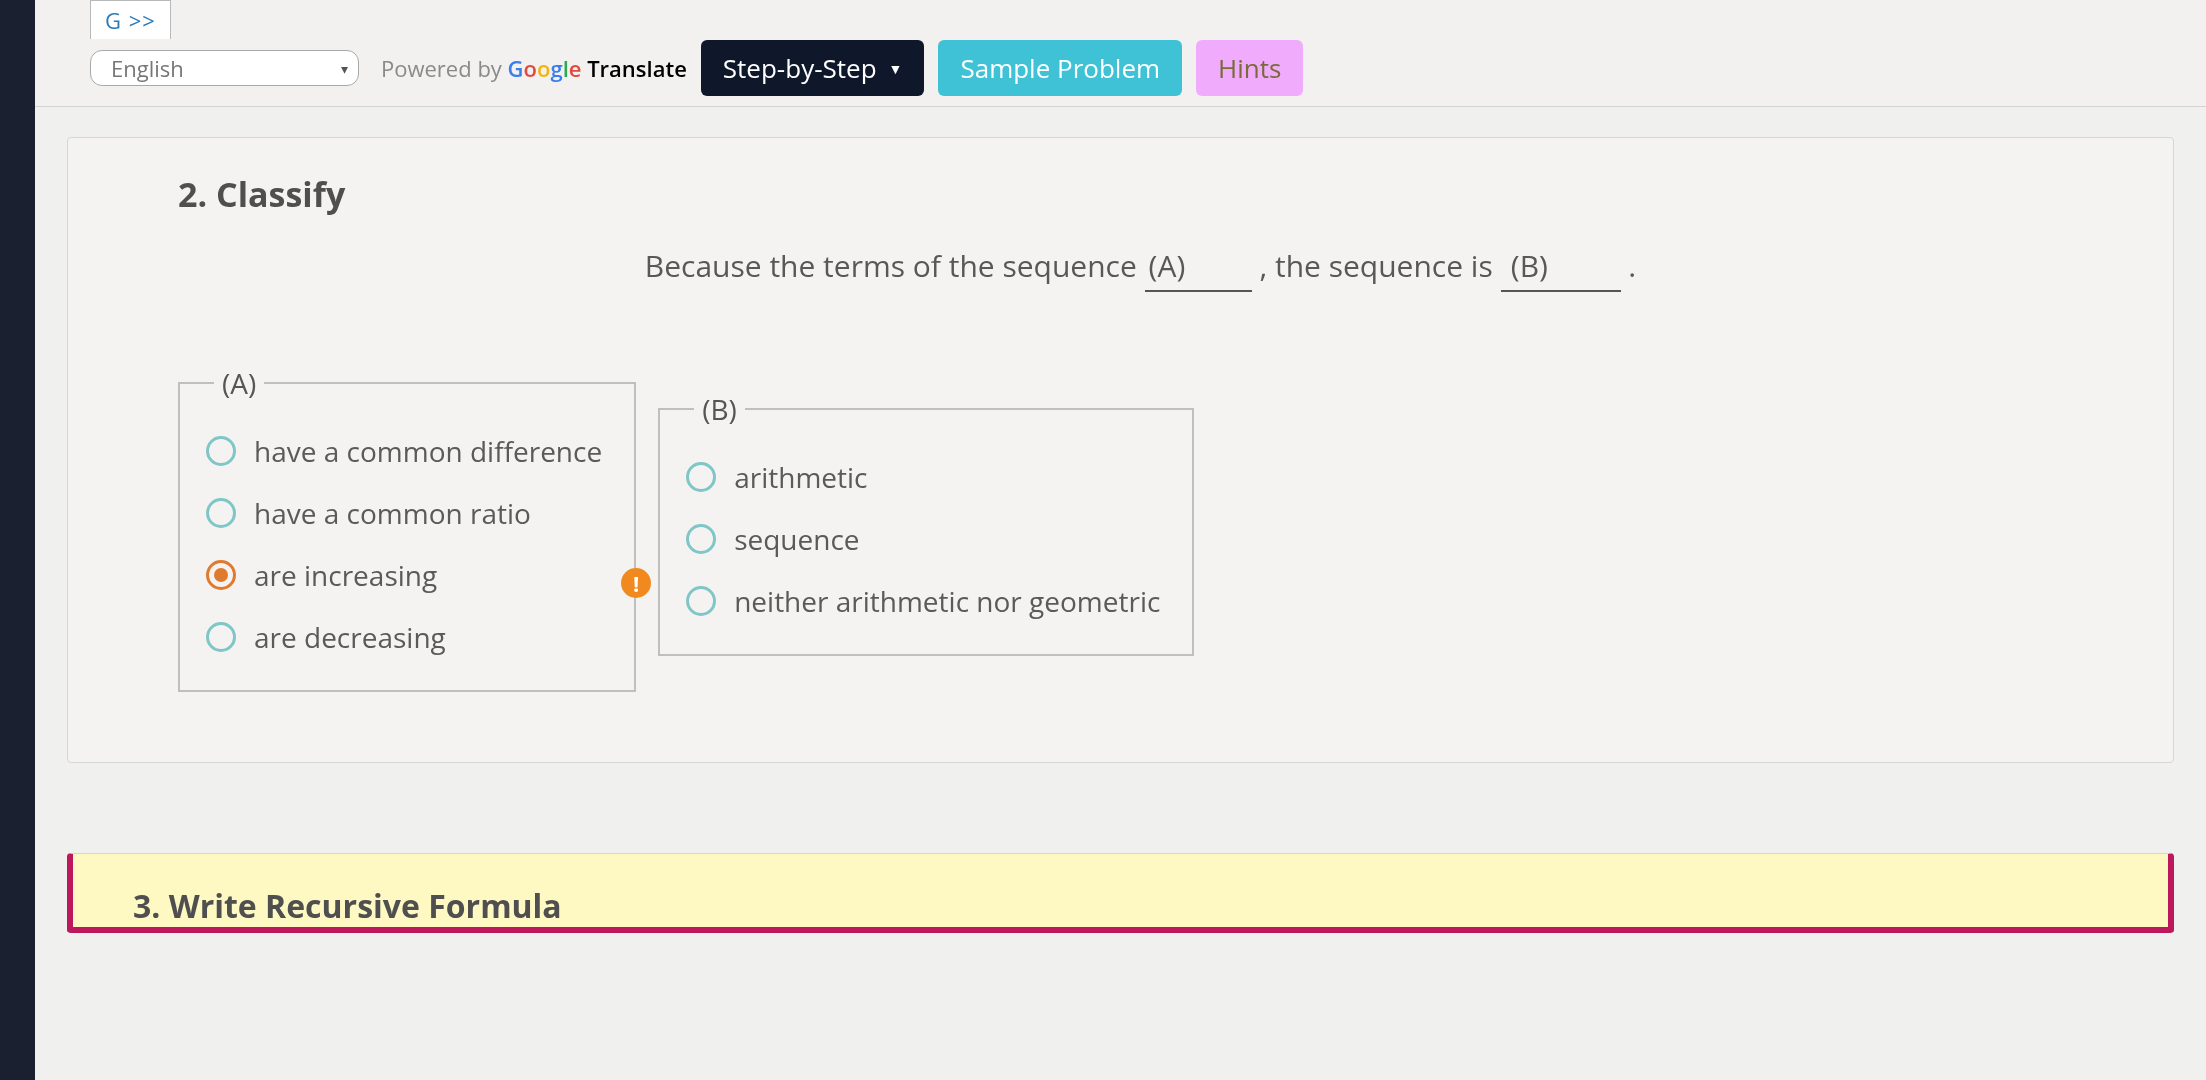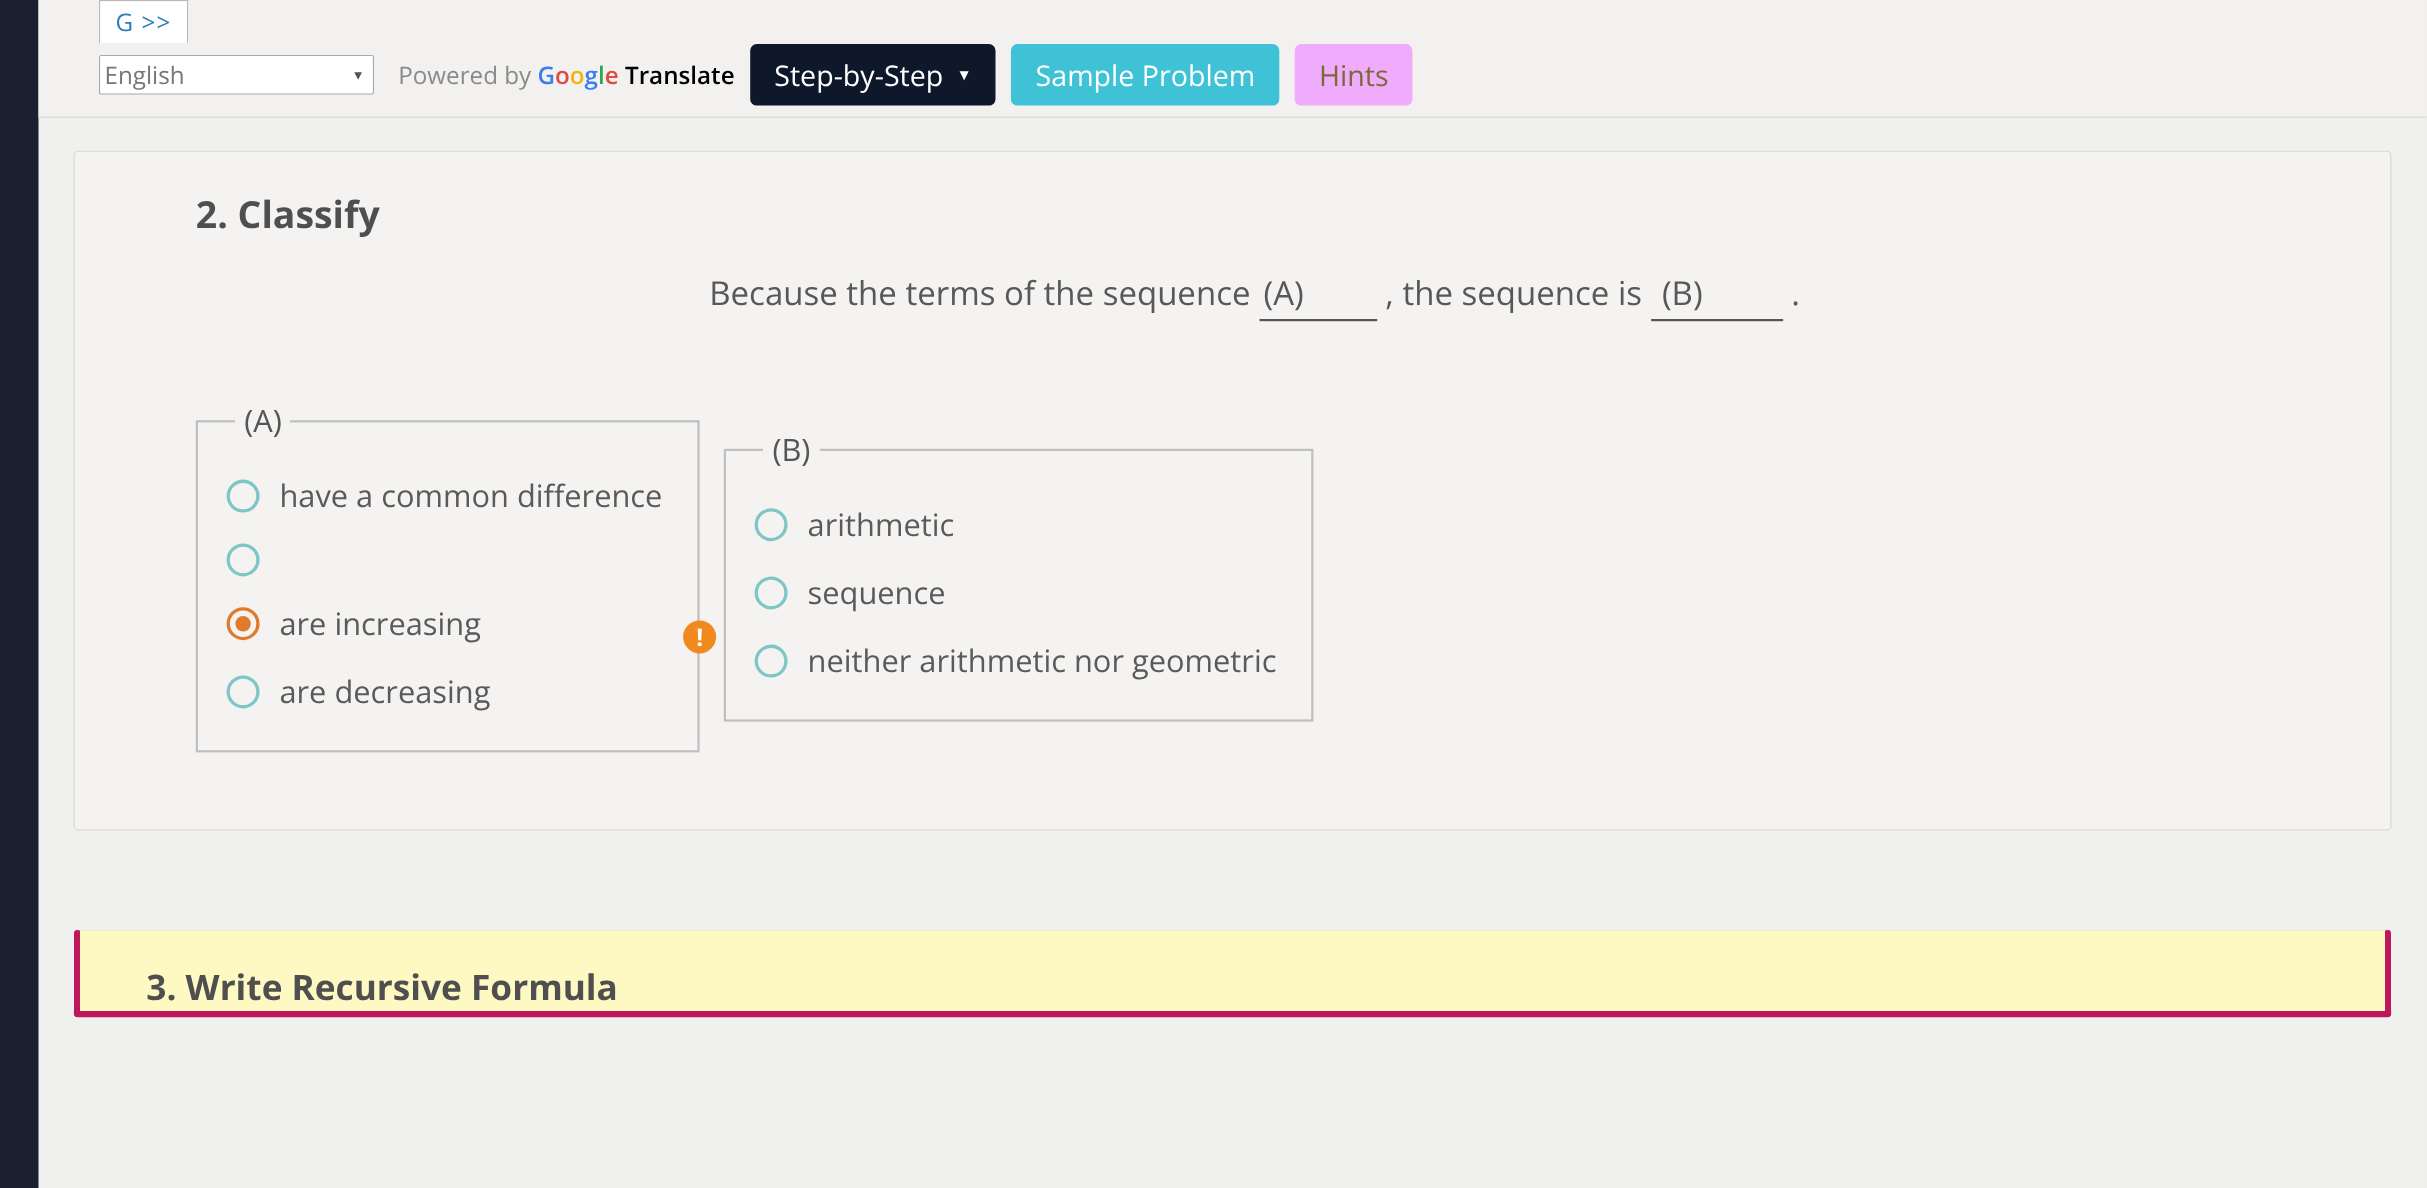--- a/index.html
+++ b/index.html
@@ -36,27 +36,27 @@
   align-items: center;
   gap: 14px;
   padding: 40px 10px 10px 55px;
   border-bottom: 1px solid #d3d3d3;
   background: #f2f1ef;
 }
 .lang-select {
   display: flex;
   align-items: center;
   justify-content: space-between;
-  width: 250px;
+  width: 269px;
   background: #fff;
   border: 1px solid #a9a9a9;
-  padding: 2px 10px 2px 4px;
+  padding: 2px 10px 2px 20px;
   font-size: 22px;
   color: #777;
-  border-radius: 2px;
+  border-radius: 12px;
 }
 .lang-select .chev { color:#555; font-size:14px; }
 .powered {
   font-size: 22px;
   color: #8a8a8a;
   margin-left: 8px;
 }
 .powered .g-g { color:#3b7ded; font-weight:600; }
 .powered .g-o1 { color:#e04a3f; font-weight:600; }
 .powered .g-o2 { color:#f2b50c; font-weight:600; }
@@ -221,20 +221,21 @@
     <div class="groups-row">
 
       <fieldset class="opt-group group-a">
         <legend>(A)</legend>
         <div class="opt">
           <span class="radio"></span>
           <span>have a common difference</span>
         </div>
         <div class="opt">
           <span class="radio"></span>
+          <span>have a common ratio</span>
         </div>
         <div class="opt">
           <span class="radio selected"></span>
           <span>are increasing</span>
         </div>
         <div class="opt">
           <span class="radio"></span>
           <span>are decreasing</span>
         </div>
         <span class="warn-icon">!</span>

